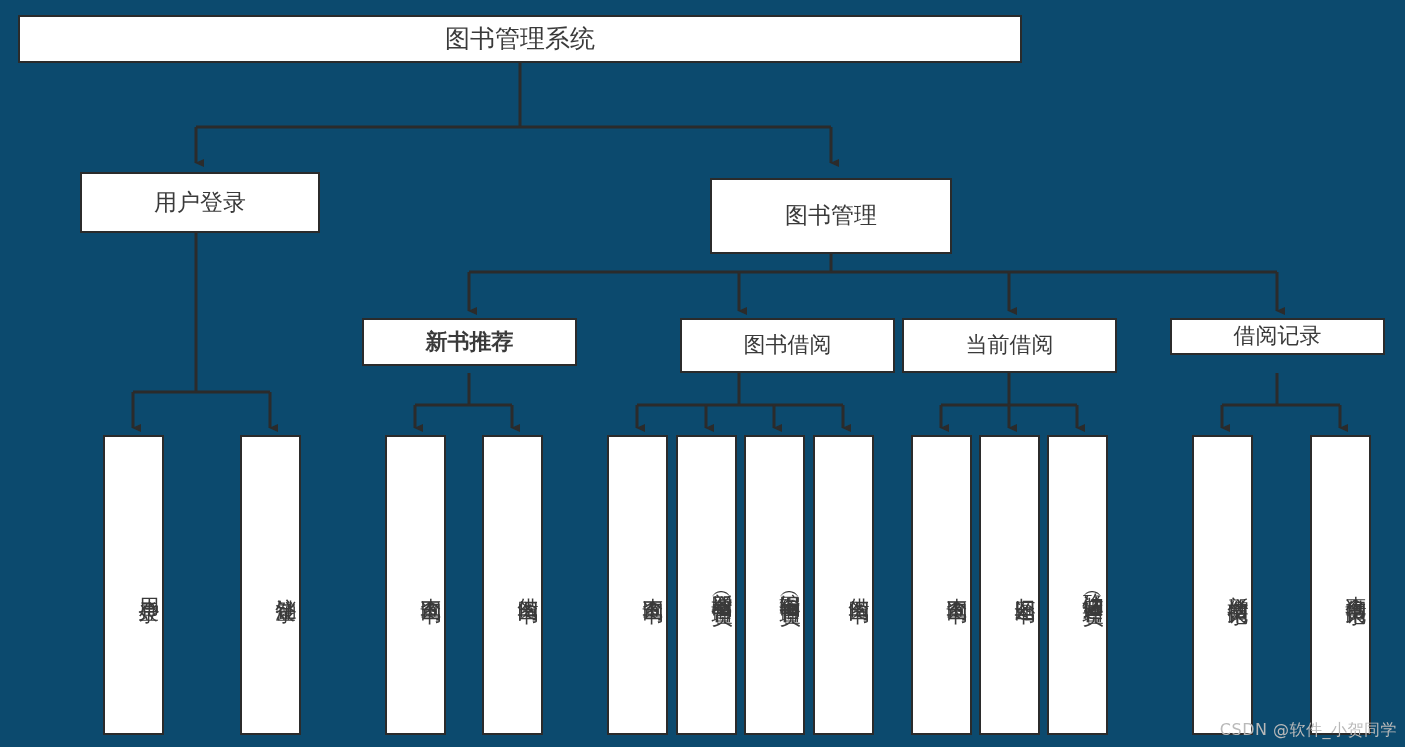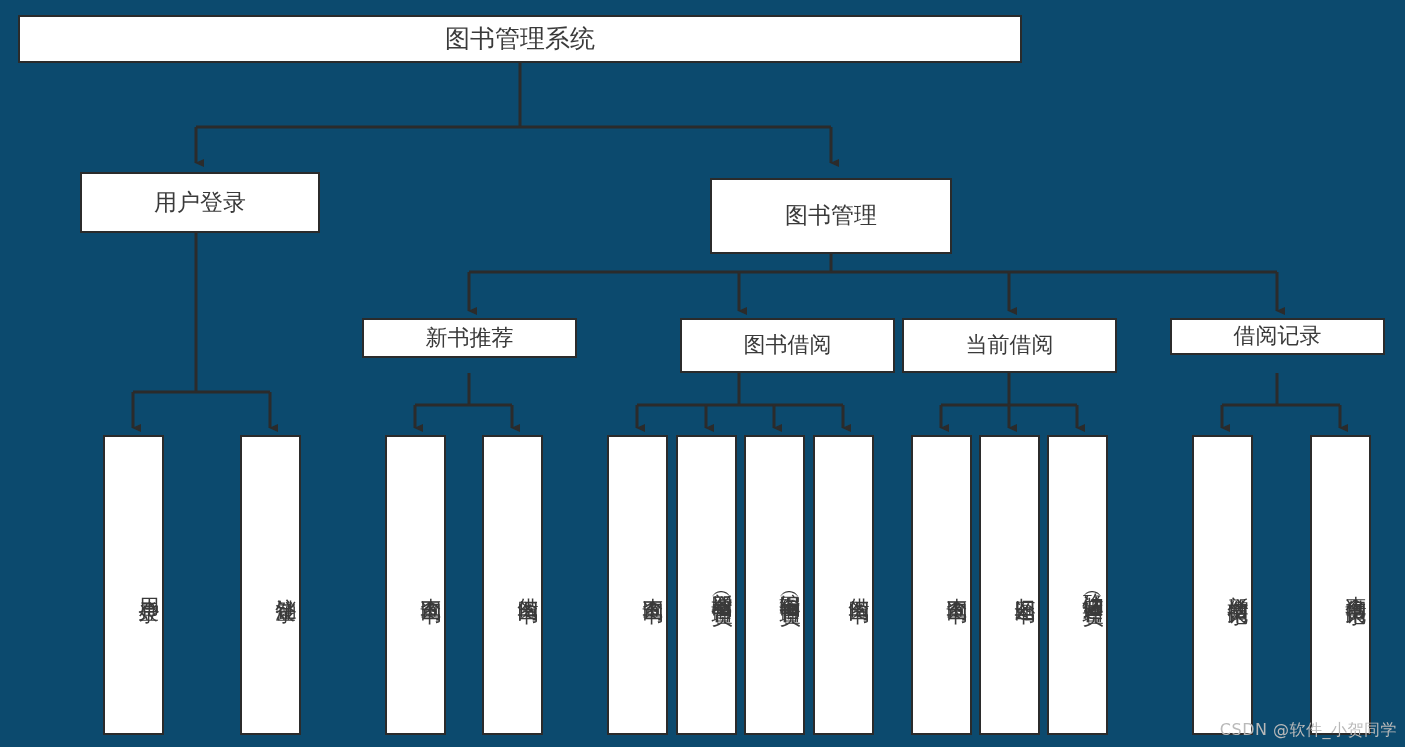--- a/index.html
+++ b/index.html
@@ -128,21 +128,21 @@
     <span>图书管理系统</span>
   </div>
 
   <div class="node level2" style="left:80px; top:172px; width:240px; height:61px;">
     <span>用户登录</span>
   </div>
   <div class="node level2" style="left:710px; top:172px; width:242px; height:76px;margin-top:6px;">
     <span>图书管理</span>
   </div>
 
-  <div class="node level3" style="left:362px; top:318px; width:215px; height:40px;">
+  <div class="node level3" style="left:362px; top:318px; width:215px; height:48px;font-weight:bold;">
     <span>新书推荐</span>
   </div>
   <div class="node level3" style="left:632px; top:318px; width:215px; height:55px;margin-left:48px;">
     <span>图书借阅</span>
   </div>
   <div class="node level3" style="left:902px; top:318px; width:215px; height:55px;justify-content:center;">
     <span>当前借阅</span>
   </div>
   <div class="node level3" style="left:1170px; top:318px; width:215px; height:37px;">
     <span>借阅记录</span>

